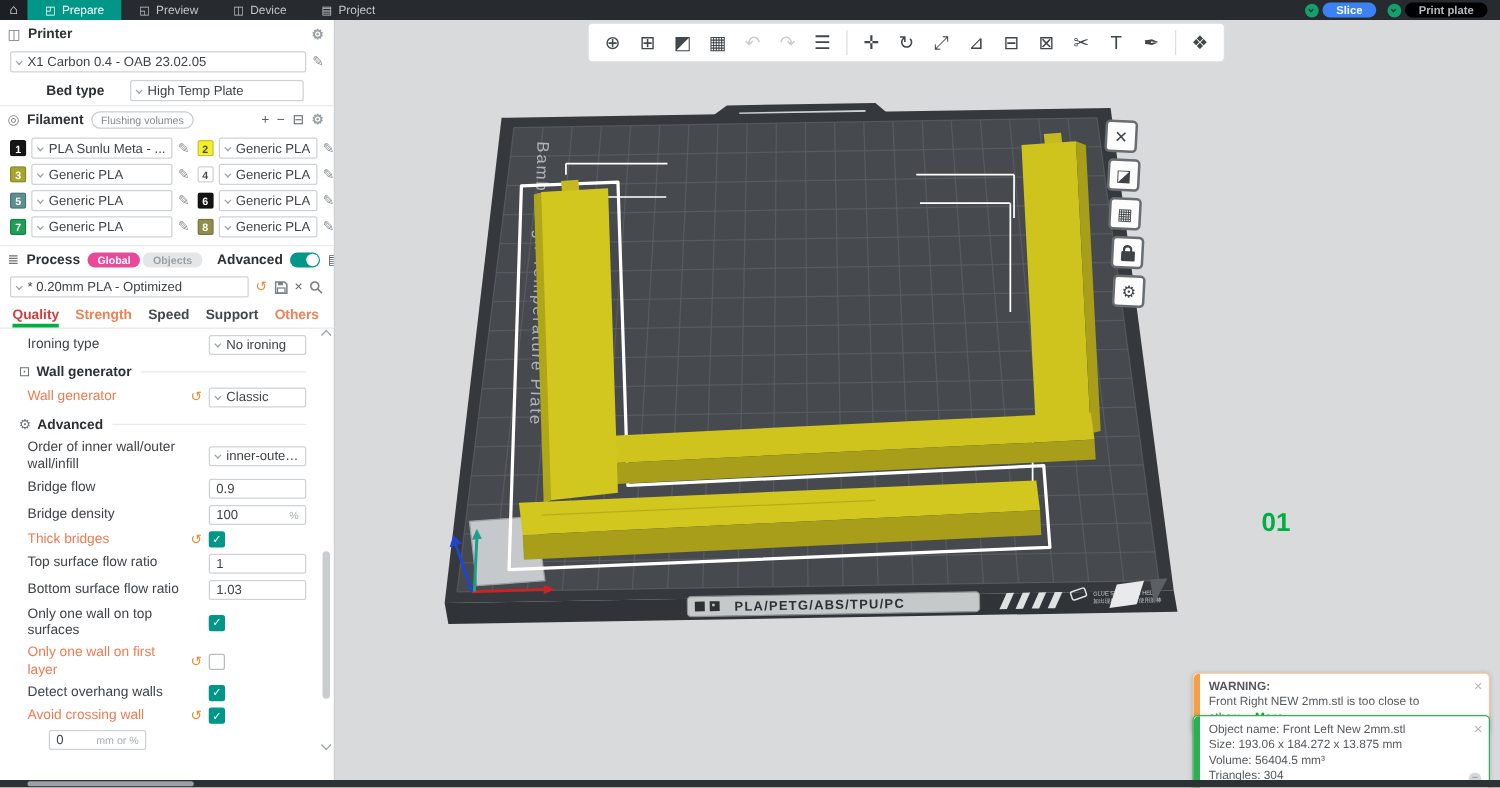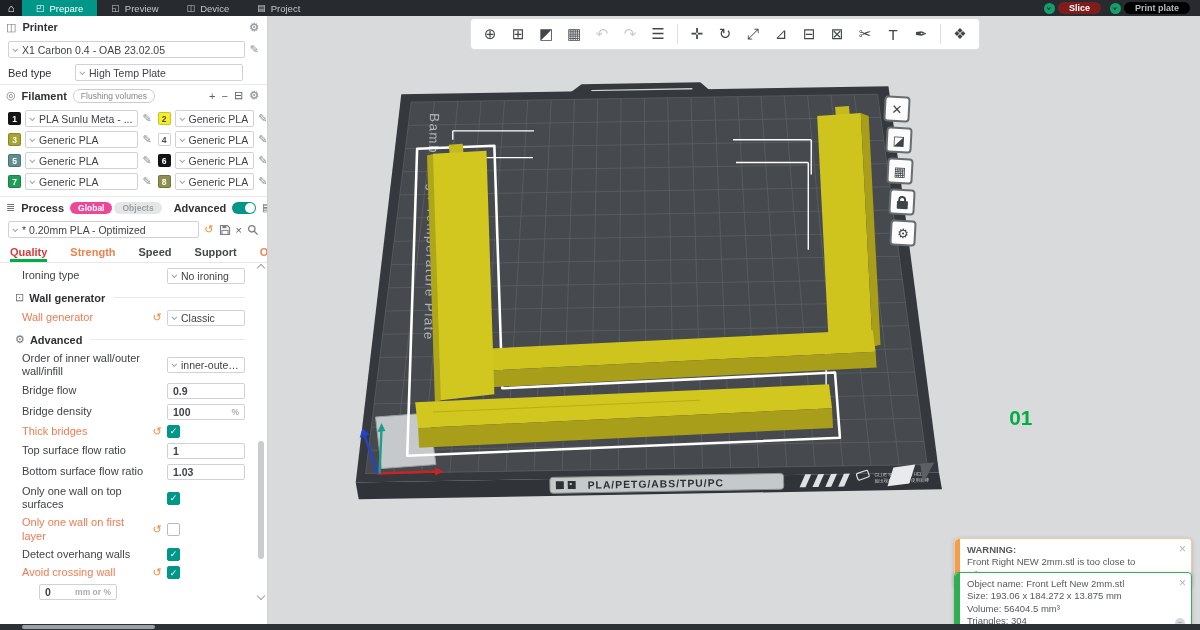--- a/index.html
+++ b/index.html
@@ -12,61 +12,61 @@
   #tabs { display:flex; align-items:stretch; }
   .tab { display:flex; align-items:center; gap:5px; padding:0 14px; color:#c3c7ca; font-size:9.5px; }
   .tab .ticon { font-size:9px; }
   .tab.active { background:#009688; color:#fff; }
   #topbar-right { margin-left:auto; display:flex; align-items:center; gap:9px; padding-right:10px; }
   .cluster { display:flex; align-items:center; gap:3px; }
   .chev-circle { width:11px; height:11px; border-radius:50%; background:#12a06d; display:flex; align-items:center; justify-content:center; }
   .chev { width:4px; height:4px; border-left:1.3px solid #9aa0a4; border-bottom:1.3px solid #9aa0a4; transform:rotate(-45deg) translate(0,-1px); display:inline-block; flex:none; }
   .chev-circle .chev { border-color:#083b2c; width:3px; height:3px; }
   .pillbtn { height:12px; border-radius:6px; display:flex; align-items:center; padding:0 11px; font-size:9px; font-weight:bold; }
-  .pillbtn.slice { background:#7f1d1d; color:#fff; }
+  .pillbtn.slice { background:#3b82f6; color:#fff; }
   .pillbtn.print { background:#000000; color:#b7bcc0; }
 
   
   #panel { position:absolute; left:0; top:16px; width:268px; height:608px; background:#fff; border-right:1px solid #cfd2d4; z-index:20; overflow:hidden; }
   .sec-header { display:flex; align-items:center; gap:6px; height:22px; padding:0 8px 0 6px; border-top:1px solid #e9eaeb; font-weight:bold; color:#2e3134; font-size:11px; }
   .sec-header .hicon { color:#6f7478; font-size:11px; font-weight:normal; }
   .spacer { flex:1; }
   .gear { color:#9aa0a4; font-size:11px; }
   .prow { display:flex; align-items:center; gap:5px; padding:3px 8px; }
   .box { border:1px solid #cfd3d6; border-radius:2px; background:#fff; height:17px; display:flex; align-items:center; gap:4px; padding:0 5px; font-size:10.5px; color:#3f4347; overflow:hidden; white-space:nowrap; }
   .box .val { overflow:hidden; text-overflow:ellipsis; white-space:nowrap; }
   .editic { color:#8c9094; font-size:11px; }
-  .lbl-inline { font-weight:normal; color:#2e3134; }
+  .lbl-inline { font-weight:bold; color:#2e3134;margin-left:29px; }
   .flush-pill { border:1px solid #c9cdd0; border-radius:8px; color:#83888c; font-size:8.5px; padding:1px 7px; font-weight:normal; }
   .mini { color:#5b6064; font-size:11px; font-weight:normal; }
   #filament-grid { display:grid; grid-template-columns:1fr 1fr; gap:4px 6px; padding:4px 8px 6px 8px; }
   .fslot { display:flex; align-items:center; gap:4px; }
   .badge { width:13px; height:13px; border-radius:2px; font-size:8.5px; font-weight:bold; display:flex; align-items:center; justify-content:center; flex:none; border:1px solid rgba(0,0,0,.18); }
   .fbox { flex:1; min-width:0; }
   .scope-pill { border-radius:8px; padding:1px 8px; font-size:8.5px; font-weight:bold; }
   .scope-pill.on { background:#ec4899; color:#fff; }
   .scope-pill.off { background:#e4e6e7; color:#9aa0a3; margin-left:-4px; }
   .toggle { width:24px; height:12px; border-radius:6px; background:#009688; position:relative; flex:none; }
   .toggle::after { content:""; position:absolute; right:1px; top:1px; width:10px; height:10px; background:#fff; border-radius:50%; }
   .reset { color:#f0862e; font-size:11px; flex:none; }
   .icon12 { width:12px; height:12px; flex:none; }
-  #ptabs { display:flex; gap:23px; padding:5px 0 0 10px; border-bottom:1px solid #e5e7e8; height:22px;text-align:center; }
+  #ptabs { display:flex; gap:13px; padding:5px 0 0 10px; border-bottom:1px solid #e5e7e8; height:22px;text-align:center; }
   .ptab { font-size:11px; font-weight:bold; padding-bottom:4px; border-bottom:3px solid transparent; }
   
   #settings { position:relative; height:340px;padding-left:10px; }
   #settings-rows { padding:2px 14px 2px 0; }
   .sec { display:flex; align-items:center; gap:5px; padding:5px 8px 3px 5px; font-weight:bold; color:#2e3134; }
   .sec .sicon { color:#6f7478; font-weight:normal; font-size:11px; }
   .sec .line { flex:1; height:1px; background:#e7e9ea; margin-left:3px; }
   .srow { display:flex; align-items:center; padding:2.5px 0 2.5px 12px; }
   .srow .lbl { width:128px; flex:none; line-height:1.2; padding-right:4px; }
   .srow.modified .lbl { color:#ed7b52; }
   .ctrl { display:flex; align-items:center; gap:3px; width:112px; }
   .ctrl .box { width:78px; height:16px; }
-  .ctrl .box.num { justify-content:space-between;font-weight:bold; }
+  .ctrl .box.num { justify-content:space-between; }
   .unit { color:#a9adb0; font-size:8.5px; }
   .cb { width:13px; height:13px; border:1px solid #b8bcbe; border-radius:2px; background:#fff; display:flex; align-items:center; justify-content:center; color:#fff; font-size:9px; }
   .cb.checked { background:#009688; border-color:#009688; }
   .rpad { width:14px; display:flex; justify-content:center; }
   
   #vscroll { position:absolute; right:1px; top:0; width:10px; height:338px; }
   #vscroll .car { position:absolute; left:2px; width:6px; height:6px; }
   #vscroll .thumb { position:absolute; left:2px; width:6px; border-radius:3px; background:#c9cdd0; }
 
   

